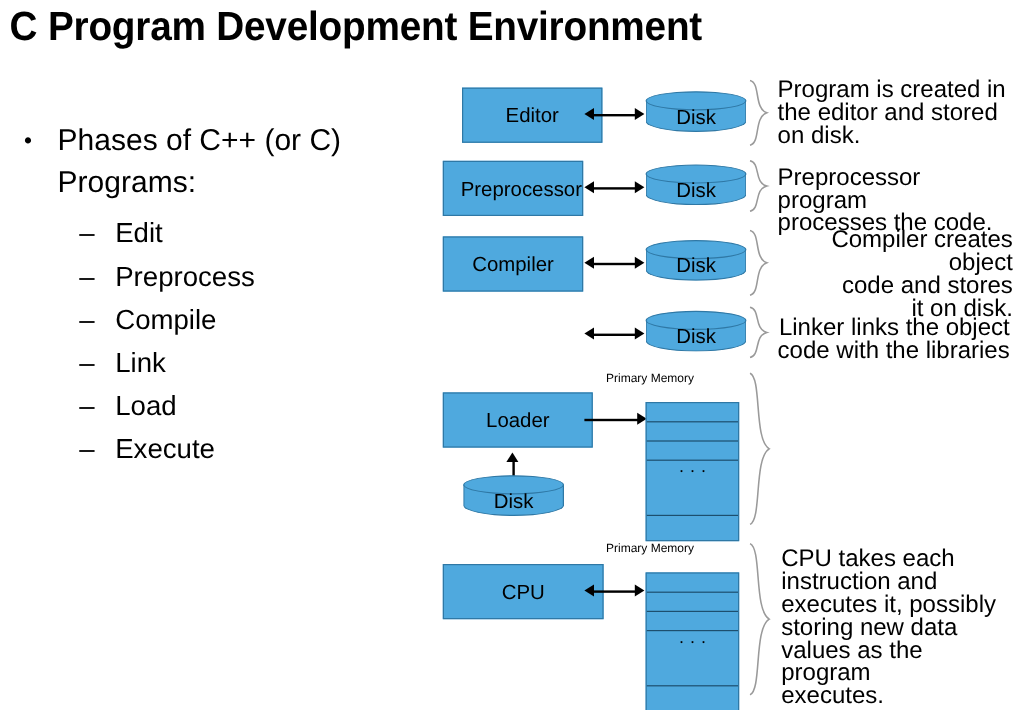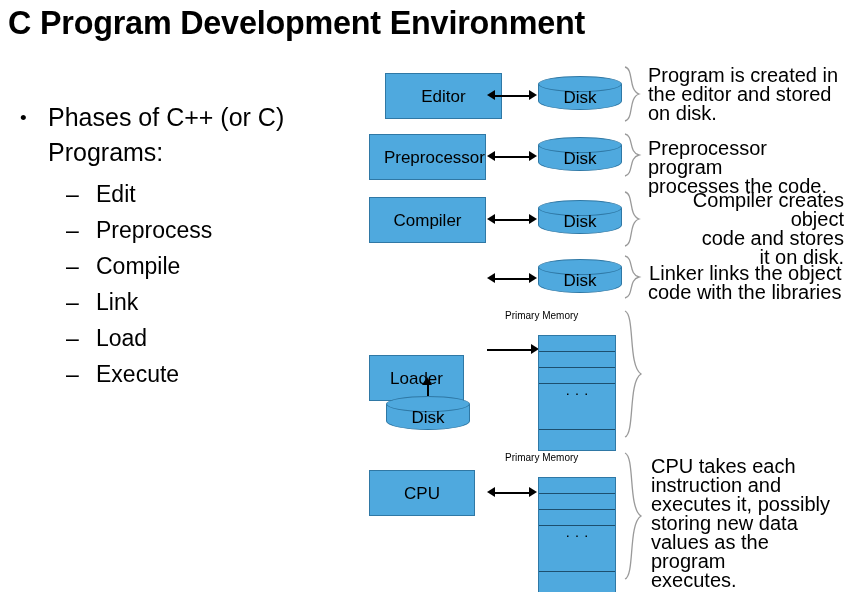--- a/index.html
+++ b/index.html
@@ -357,21 +357,21 @@
   <div class="brace" style="left:622px; top:255px;">
     <svg width="20" height="44" viewBox="0 0 20 44" fill="none">
       <path d="M3 1 C12 3, 6 19, 17 22 C6 25, 12 41, 3 43" stroke="#9a9a9a" stroke-width="1.3" fill="none"></path>
     </svg>
   </div>
   <div class="note" style="left:648px; top:264px;text-align:right;">Linker links the object
 code with the libraries</div>
 
   <div class="mem-caption" style="left:505px; top:308px;">Primary Memory</div>
 
-  <div class="proc-box" style="left:369px; top:327px; width:95px; height:46px;margin-top:28px;">
+  <div class="proc-box" style="left:369px; top:327px; width:125px; height:46px;">
     <span>Loader</span>
   </div>
 
   <div class="arrow-h" style="left:487px; top:344px; width:52px;">
     <span class="line" style="left:0;"></span>
     <span class="head right"></span>
   </div>
 
   <div class="arrow-v" style="left:422px; top:377px; height:28px;">
     <span class="head up"></span>
@@ -398,21 +398,21 @@
 
   <div class="brace" style="left:622px; top:310px;">
     <svg width="22" height="128" viewBox="0 0 22 128" fill="none">
       <path d="M3 1 C13 5, 6 56, 19 64 C6 72, 13 123, 3 127" stroke="#9a9a9a" stroke-width="1.3" fill="none"></path>
     </svg>
   </div>
 
 
   <div class="mem-caption" style="left:505px; top:450px;">Primary Memory</div>
 
-  <div class="proc-box" style="left:369px; top:470px; width:106px; height:46px;">
+  <div class="proc-box" style="left:369px; top:470px; width:134px; height:46px;">
     <span>CPU</span>
   </div>
 
   <div class="arrow-h" style="left:487px; top:487px; width:50px;">
     <span class="head left"></span>
     <span class="line"></span>
     <span class="head right"></span>
   </div>
 
   <div class="memory" style="left:538px; top:477px;">

